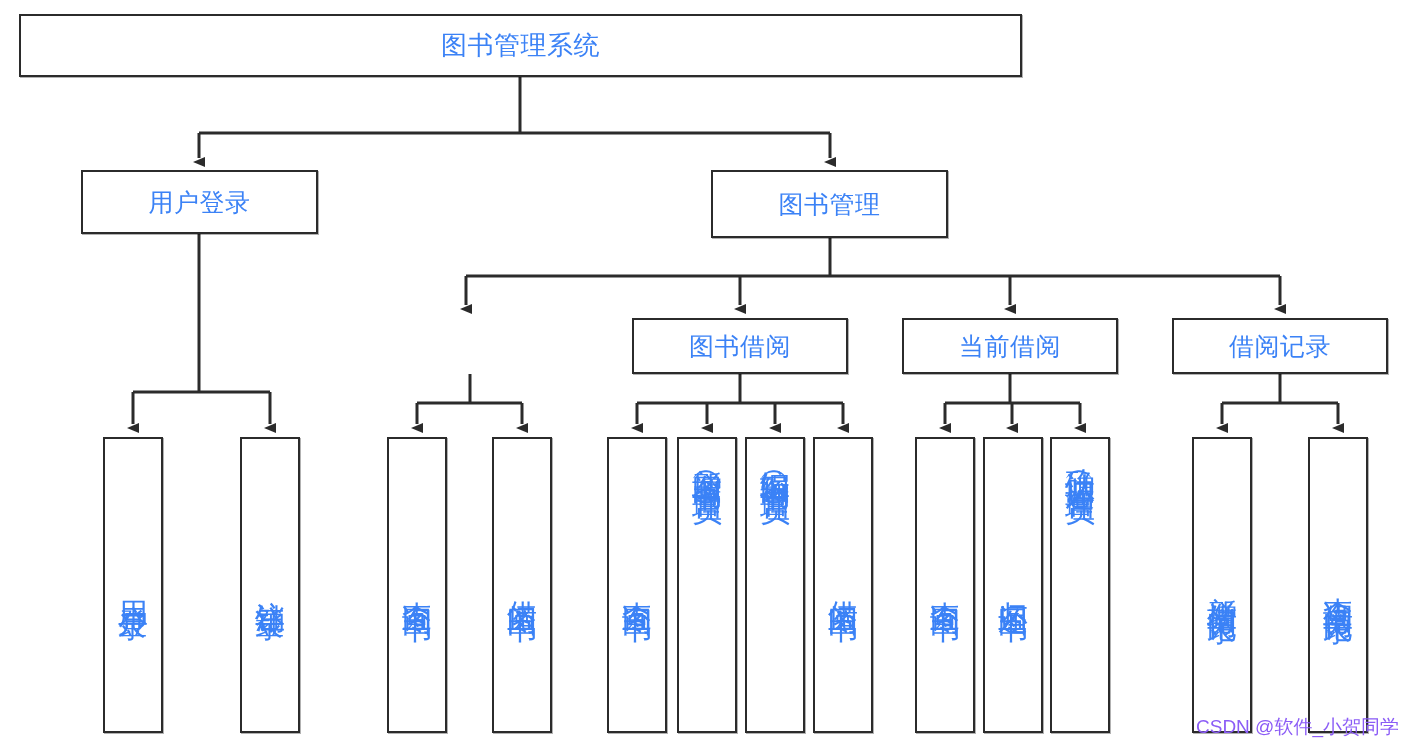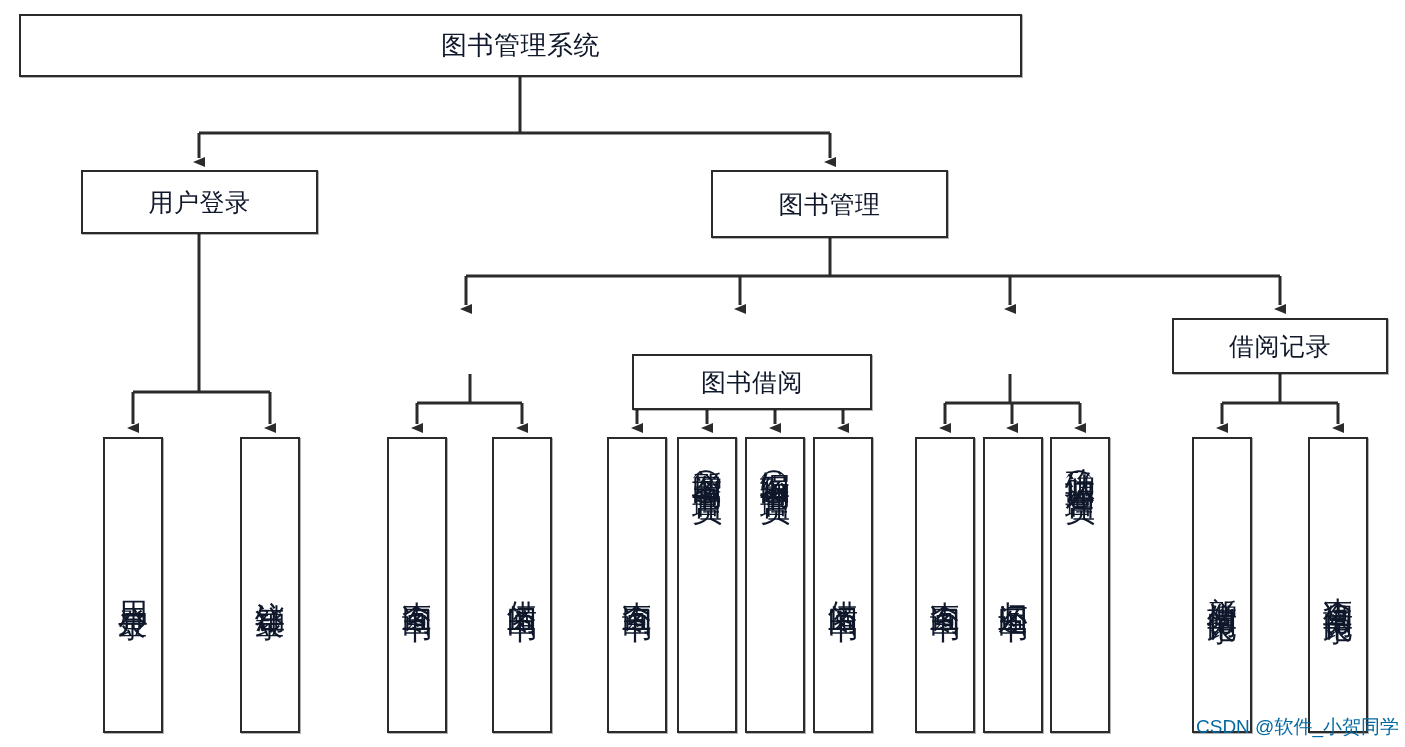--- a/index.html
+++ b/index.html
@@ -28,21 +28,21 @@
   }
   .node {
     position: absolute;
     box-sizing: border-box;
     background: #ffffff;
     border: 2px solid #2b2b2b;
     box-shadow: 1px 1px 0 0 rgba(0,0,0,0.30);
     display: flex;
     align-items: center;
     justify-content: center;
-    color: #0f172a;
+    color: #3b82f6;
     z-index: 2;
   }
   .node-label {
     display: block;
     text-align: center;
     line-height: 1.14;
     white-space: pre-line;
     letter-spacing: 0.5px;
   }
   
@@ -67,21 +67,21 @@
     text-orientation: upright;
     font-size: 30px;
     line-height: 1.0;
     letter-spacing: 4px;
   }
   .watermark {
     position: absolute;
     left: 1196px;
     top: 714px;
     font-size: 19px;
-    color: #0369a1;
+    color: #8b5cf6;
     white-space: nowrap;
     z-index: 3;
     font-family: "Liberation Sans", "DejaVu Sans", sans-serif;
   }
 </style>
 </head>
 <body>
 
 <div id="canvas">
 
@@ -139,22 +139,25 @@
     <span class="node-label">图书管理系统</span>
   </div>
 
   <div class="node horiz" style="left:81px; top:170px; width:237px; height:64px;">
     <span class="node-label">用户登录</span>
   </div>
   <div class="node horiz" style="left:711px; top:170px; width:237px; height:68px;">
     <span class="node-label">图书管理</span>
   </div>
 
-  <div class="node horiz" style="left:632px; top:318px; width:240px; height:56px;margin-top:36px;">
+  <div class="node horiz" style="left:632px; top:318px; width:216px; height:56px;">
     <span class="node-label">图书借阅</span>
+  </div>
+  <div class="node horiz" style="left:902px; top:318px; width:216px; height:56px;">
+    <span class="node-label">当前借阅</span>
   </div>
   <div class="node horiz" style="left:1172px; top:318px; width:216px; height:56px;">
     <span class="node-label">借阅记录</span>
   </div>
 
   <div class="node vert centered" style="left:103px; top:437px; width:60px; height:296px;">
     <span class="node-label">用户登录</span>
   </div>
   <div class="node vert centered" style="left:240px; top:437px; width:60px; height:296px;">
     <span class="node-label">注销登录</span>

